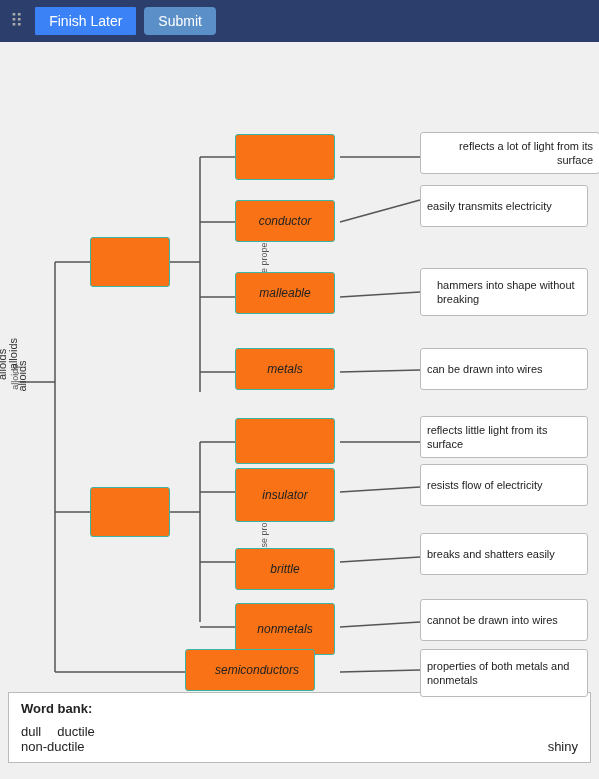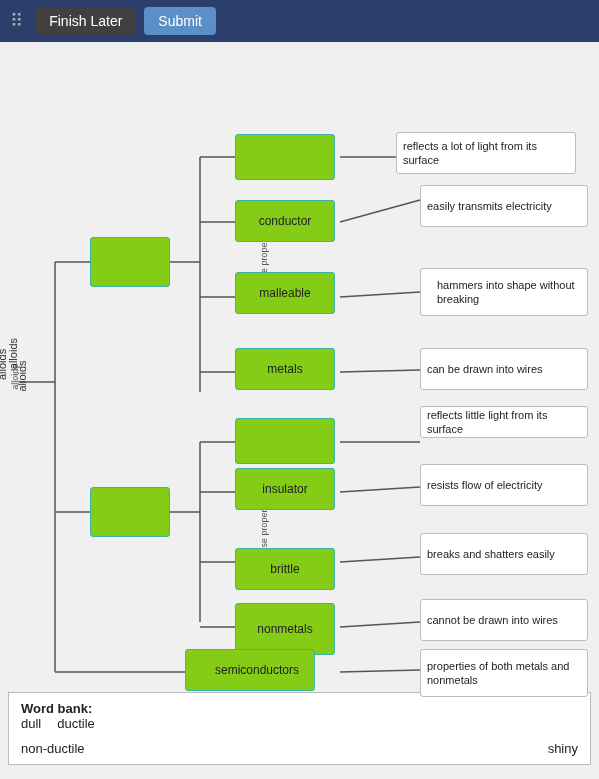--- a/index.html
+++ b/index.html
@@ -17,24 +17,24 @@
       padding: 8px 10px;
       gap: 8px;
       height: 42px;
     }
     .top-bar .dots {
       color: #aaa;
       font-size: 18px;
       margin-right: 4px;
     }
     .btn-finish {
-      background: #404040;
+      background: #3b82f6;
       color: white;
       border: none;
-      border-radius: 6px;
+      border-radius: 1px;
       padding: 6px 14px;
       font-size: 14px;
       cursor: pointer;
     }
     .btn-submit {
       background: #5a8fc8;
       color: white;
       border: none;
       border-radius: 4px;
       padding: 6px 14px;
@@ -49,30 +49,31 @@
       min-height: 680px;
     }
     
     .diagram {
       position: relative;
       width: 599px;
       height: 640px;
     }
     
     .tbox {
-      background: #84cc16;
+      background: #f97316;
       border: 1.5px solid #3ab5a5;
       border-radius: 3px;
       display: flex;
       align-items: center;
       justify-content: center;
       font-size: 12px;
       color: #222;
       position: absolute;
       text-align: center;
+      font-style: italic;
     }
     
     .lbox {
       background: white;
       border: 1.5px solid #bbb;
       border-radius: 3px;
       display: flex;
       align-items: center;
       padding: 4px 6px;
       font-size: 11px;
@@ -101,20 +102,21 @@
     .word-bank {
       background: white;
       border: 1.5px solid #bbb;
       margin: 0 8px 8px 8px;
       padding: 8px 12px;
     }
     .word-bank-title {
       font-size: 13px;
       font-weight: bold;
       color: #222;
+      margin-bottom: 8px;
     }
     .word-bank-words {
       display: flex;
       flex-wrap: wrap;
       gap: 16px;
       font-size: 13px;
       color: #222;
     }
   </style>
 </head>
@@ -199,53 +201,53 @@
     <div class="tbox" style="left:235px; top:220px; width:100px; height:42px;">
       <span>malleable</span>
     </div>
 
     <div class="tbox" style="left:235px; top:296px; width:100px; height:42px;">
       <span>metals</span>
     </div>
 
     <div class="tbox" style="left:235px; top:366px; width:100px; height:46px;"></div>
 
-    <div class="tbox" style="left:235px; top:416px; width:100px; height:42px;">
+    <div class="tbox" style="left:235px; top:416px; width:100px; height:54px;">
       <span>insulator</span>
     </div>
 
     <div class="tbox" style="left:235px; top:486px; width:100px; height:42px;margin-top:10px;">
       <span>brittle</span>
     </div>
 
     <div class="tbox" style="left:235px; top:551px; width:100px; height:52px;">
       <span>nonmetals</span>
     </div>
 
     <div class="tbox" style="left:185px; top:597px; width:130px; height:42px;padding-left:14px;">
       <span>semiconductors</span>
     </div>
 
-    <div class="lbox" style="left:396px; top:80px; width:180px; height:42px;">
+    <div class="lbox" style="left:420px; top:80px; width:180px; height:42px;text-align:right;">
       <span>reflects a lot of light from its surface</span>
     </div>
 
     <div class="lbox" style="left:420px; top:133px; width:168px; height:42px;">
       <span>easily transmits electricity</span>
     </div>
 
     <div class="lbox" style="left:420px; top:216px; width:168px; height:48px;padding-left:16px;">
       <span>hammers into shape without breaking</span>
     </div>
 
     <div class="lbox" style="left:420px; top:296px; width:168px; height:42px;">
       <span>can be drawn into wires</span>
     </div>
 
-    <div class="lbox" style="left:420px; top:354px; width:168px; height:32px;">
+    <div class="lbox" style="left:420px; top:364px; width:168px; height:42px;">
       <span>reflects little light from its surface</span>
     </div>
 
     <div class="lbox" style="left:420px; top:481px; width:168px; height:42px;">
       <span>breaks and shatters easily</span>
     </div>
 
     <div class="lbox" style="left:420px; top:412px; width:168px; height:42px;">
       <span>resists flow of electricity</span>
     </div>
@@ -261,20 +263,20 @@
     <div style="position:absolute; left:-18px; top:280px; transform:rotate(-90deg); transform-origin:right center; font-size:11px; color:#333; white-space:nowrap;">alloids</div>
 
   </div>
 
   <div class="word-bank">
     <div class="word-bank-title">Word bank:</div>
     <div class="word-bank-words">
       <span>dull</span>
       <span>ductile</span>
     </div>
-    <div style="display:flex; justify-content:space-between; margin-top:10px; font-size:13px; color:#222;">
+    <div style="display:flex; justify-content:space-between; font-size:13px; color:#222;">
       <span>non-ductile</span>
       <span>shiny</span>
     </div>
   </div>
 </div>
 
 <div style="position:absolute; left:6px; top:370px; transform:rotate(-90deg); transform-origin:center center; font-size:11px; color:#333; white-space:nowrap; pointer-events:none;">alloids</div>
 
 </body></html>

